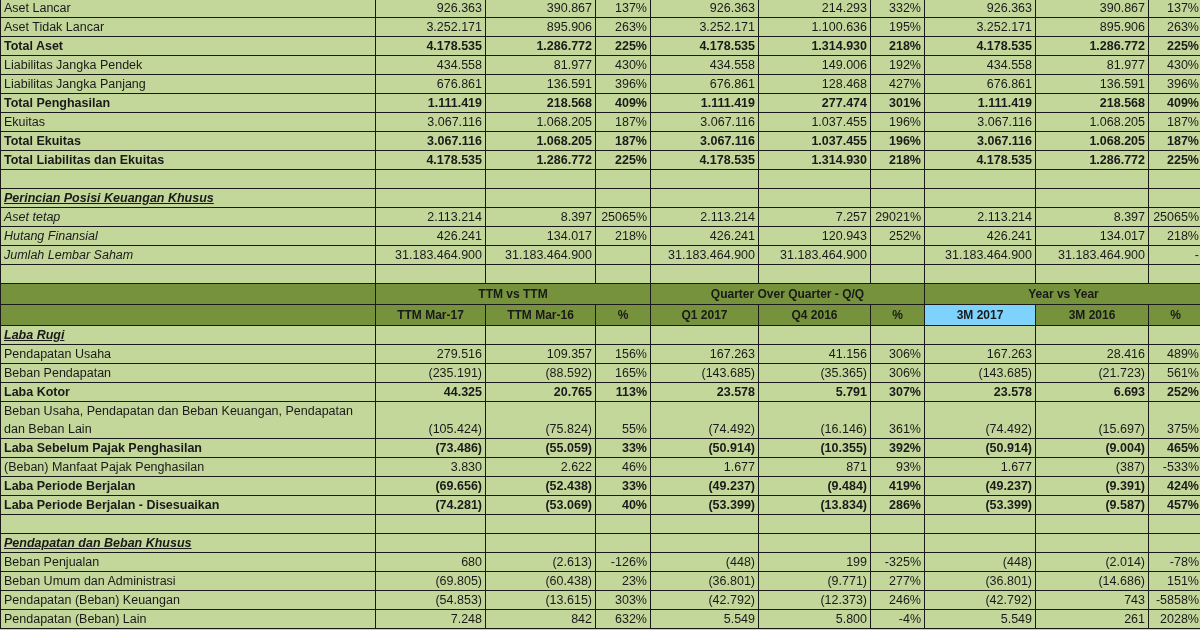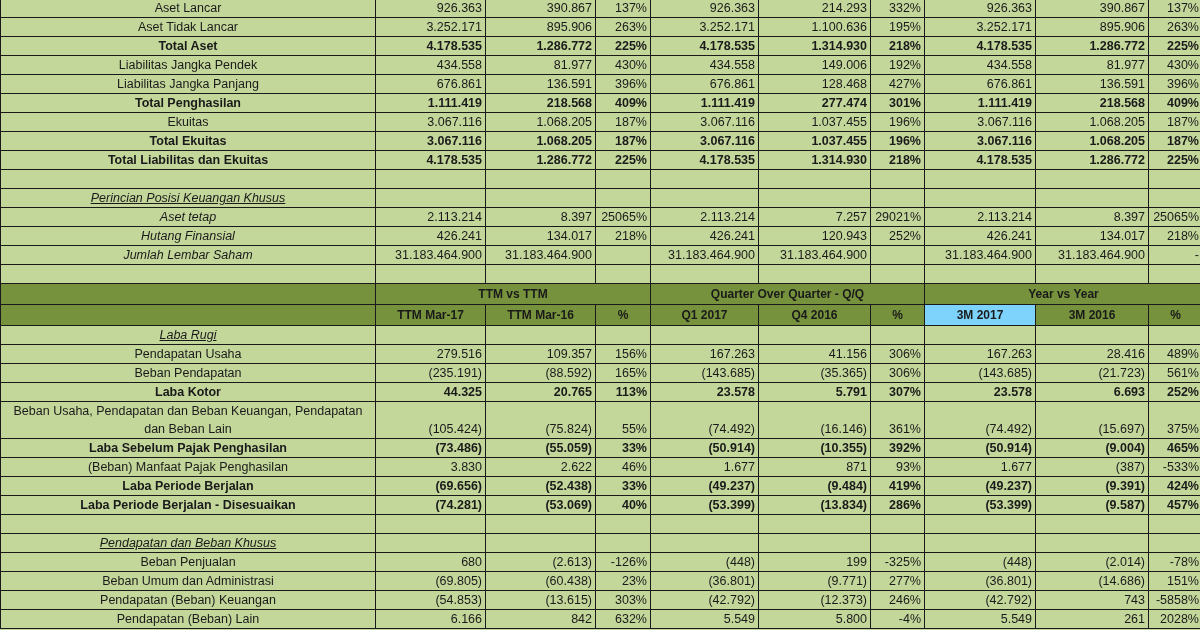--- a/index.html
+++ b/index.html
@@ -20,32 +20,32 @@
     padding: 0 3px;
     height: 18px;
     line-height: 18px;
     white-space: nowrap;
     overflow: hidden;
     background: #c4d79b;
   }
   td.num { text-align: right; }
   tr.bold td { font-weight: bold; }
   tr.italic td.label { font-style: italic; }
-  td.section { font-weight: normal; font-style: italic; text-decoration: underline; }
+  td.section { font-weight: bold; font-style: italic; text-decoration: underline; }
   tr.tall td { height: 36px; line-height: 18px; vertical-align: bottom; }
   tr.tall td.label { white-space: normal; vertical-align: top; margin-top: 24px; }
   tr.hdr td {
     background: #76923c;
     font-weight: bold;
     font-size: 12px;
     text-align: center;
     height: 20px; line-height: 20px;
   }
   tr.hdr td.highlight { background: #7dd3fc; }
-  td.label { text-align: center; }
+  td.label { text-align: left; }
 </style>
 </head>
 <body>
 
 <table class="sheet">
   <colgroup>
     <col style="width:375px">
       <col style="width:110px">
       <col style="width:110px">
       <col style="width:55px">
@@ -418,21 +418,21 @@
         <td class="num">303%</td>
         <td class="num">(42.792)</td>
         <td class="num">(12.373)</td>
         <td class="num">246%</td>
         <td class="num">(42.792)</td>
         <td class="num">743</td>
         <td class="num">-5858%</td>
       </tr>
       <tr>
         <td class="label">Pendapatan (Beban) Lain</td>
-        <td class="num">6.166</td>
+        <td class="num">7.248</td>
         <td class="num">842</td>
         <td class="num">632%</td>
         <td class="num">5.549</td>
         <td class="num">5.800</td>
         <td class="num">-4%</td>
         <td class="num">5.549</td>
         <td class="num">261</td>
         <td class="num">2028%</td>
       </tr>
     </tbody>

